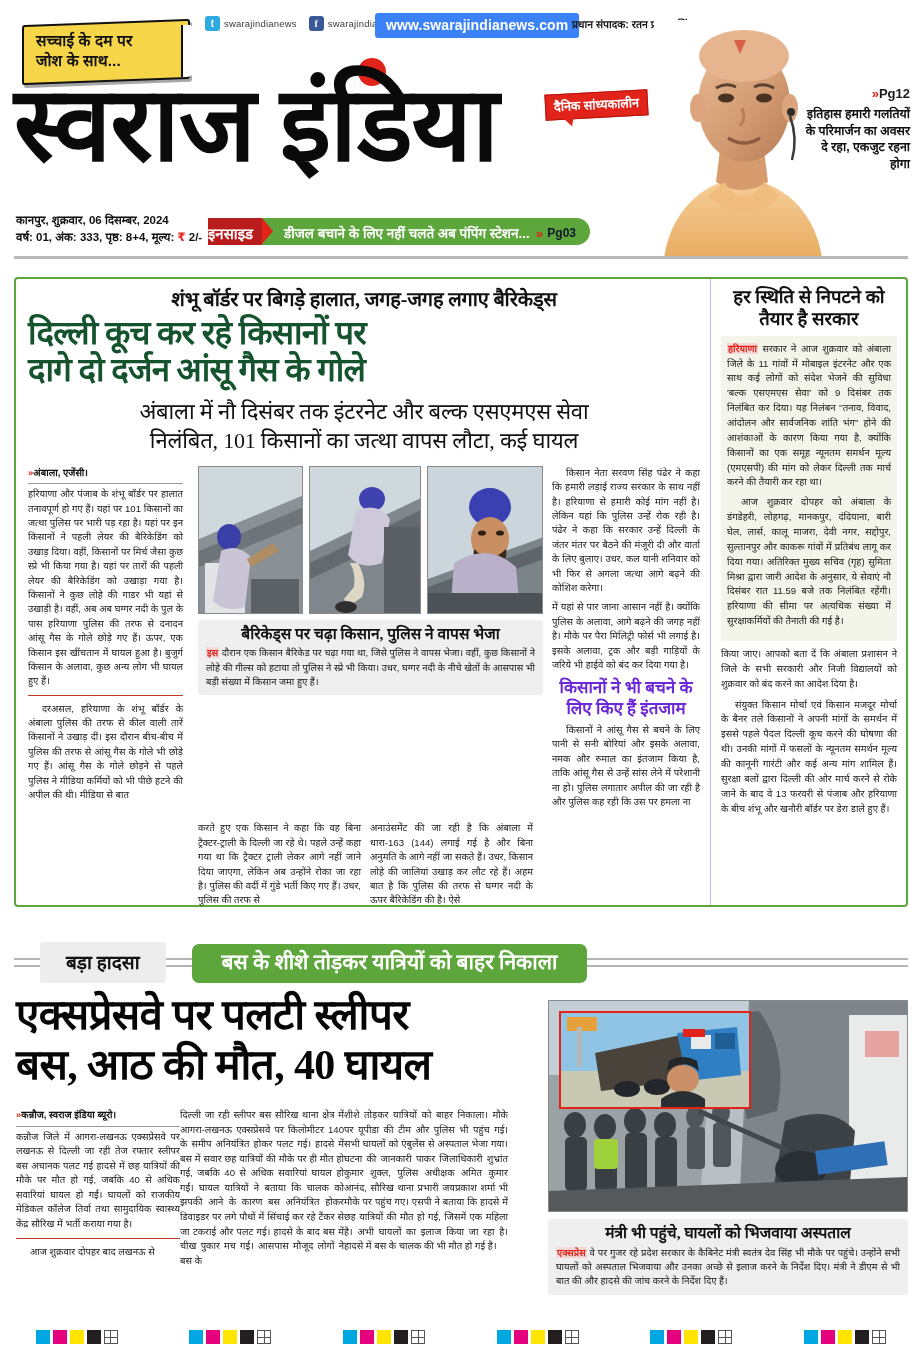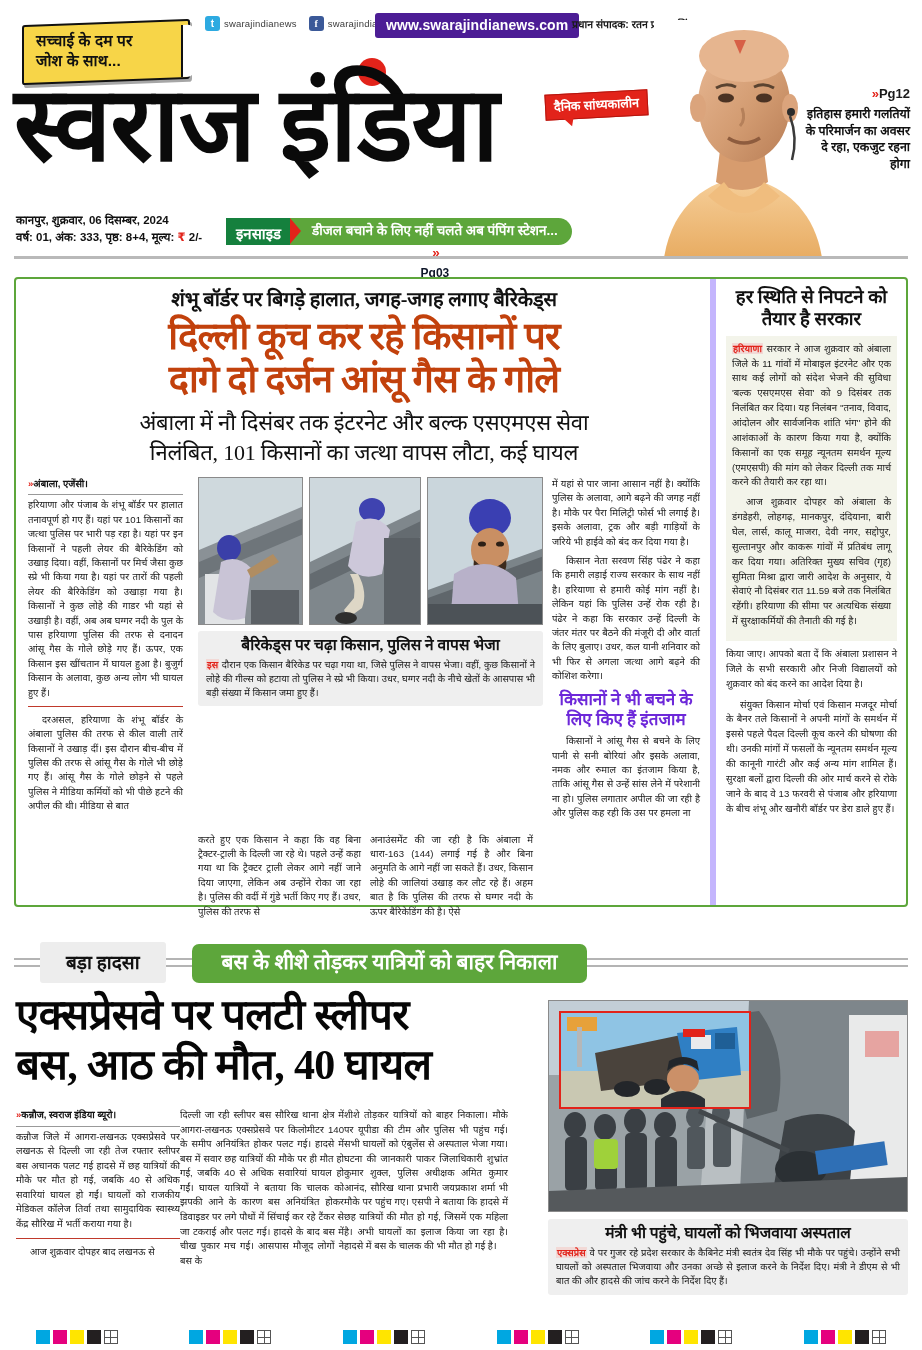--- a/index.html
+++ b/index.html
@@ -44,21 +44,21 @@
     width: 15px; height: 15px; border-radius: 3px;
     display:flex; align-items:center; justify-content:center;
     color:#fff; font-size:10px; font-weight:700; line-height:1;
   }
   .soc-badge.tw { background:#2daae1; }
   .soc-badge.fb { background:#3b5998; font-family:"Liberation Serif",serif; }
   .soc-label { font-size: 9.5px; color:#3c3c3c; letter-spacing:.2px; }
 
   .site-url {
     position: absolute; left: 375px; top: 13px;
-    background:#4c1d95; color:#fff;
+    background:#3b82f6; color:#fff;
     padding: 4px 11px 5px; border-radius: 3px;
     font-size: 14px; font-weight: 700; letter-spacing:.1px;
   }
 
   .editor-line {
     position:absolute; left: 572px; top: 17px;
     font-size: 10.5px; color:#1a1a1a; font-weight:600;
   }
 
   .nameplate {
@@ -102,62 +102,60 @@
     position:absolute; left: 16px; top: 212px;
     font-size: 11.5px; line-height: 1.5; color:#111; font-weight:600;
   }
   .dateline .rupee { color:#e2231a; font-weight:700; }
 
   .inside-strip {
     position:absolute; left: 208px; top: 218px;
     display:flex; align-items:stretch; height: 27px;
   }
   .inside-tag {
-    background:#15803d; color:#fff; font-size:15px; font-weight:700;
-    padding: 3px 9px 0 10px; display:flex; align-items:center;
+    background:#b91c1c; color:#fff; font-size:15px; font-weight:700;
+    padding: 3px 9px 0 0; display:flex; align-items:center;
     position: relative;
-    margin-left: 18px;
   }
   .inside-tag::after{
     content:""; position:absolute; right:-11px; top:0;
     border-top: 13.5px solid transparent; border-bottom: 13.5px solid transparent;
     border-left: 11px solid #e2231a; z-index:2;
   }
   .inside-body {
     background:#5da63b; color:#fff; font-size:13.5px; font-weight:600;
     padding: 3px 14px 0 22px; display:flex; align-items:center; gap:6px;
     border-radius: 0 16px 16px 0;
-    flex-direction: column;
   }
   .inside-body .chev { color:#e2231a; font-weight:700; letter-spacing:-2px; }
   .inside-body .pg { font-size: 12px; font-weight:700; color:#0f172a; }
 
   .rule-thick { position:absolute; left:14px; right:14px; top: 256px; height: 3px; background:#b9b9b9; }
 
   
   .lead-box {
     position:absolute; left: 14px; top: 277px; width: 894px; height: 630px;
     border: 2px solid #5da63b; border-radius: 4px; background:#fff;
   }
   .lead-inner { display:flex; height: 100%; }
   .lead-left { width: 694px; padding: 8px 10px 6px 12px; position:relative; }
   .lead-right {
-    width: 200px; border-left: 6px solid #c4b5fd;
+    width: 200px; border-left: 1px solid #c4b5fd;
     padding: 8px 9px 6px 10px;
   }
 
   .kicker {
     text-align:center; font-size: 20px; font-weight:700; color:#111;
     font-family:"Liberation Serif","DejaVu Serif",serif;
     letter-spacing: -.2px; line-height:1.2;
   }
   .lead-head {
     font-family:"Liberation Serif","DejaVu Serif",serif;
-    font-weight:700; font-size: 38px; line-height: 1.12;
-    text-align:center; color:#c2410c; margin-top: 4px; letter-spacing:-.8px;
+    font-weight:700; font-size: 33px; line-height: 1.12;
+    text-align:left; color:#14532d; margin-top: 4px; letter-spacing:-.8px;
   }
   .lead-sub {
     font-family:"Liberation Serif","DejaVu Serif",serif;
     font-size: 22px; line-height:1.34; font-weight:400;
     text-align:center; color:#111; margin-top: 8px; letter-spacing:-.2px;
   }
 
   .lead-cols { display:flex; gap: 15px; margin-top: 10px; }
   .col { font-size: 9.6px; line-height: 1.5; color:#1b1b1b; text-align: justify; }
   .col-1 { width: 171px; }
@@ -437,22 +435,22 @@
 
                 <div class="cap-box">
                   <div class="cap-title">बैरिकेड्स पर चढ़ा किसान, पुलिस ने वापस भेजा</div>
                   <div class="cap-text">
                     <span class="dropcap-red">इस</span><span> दौरान एक किसान बैरिकेड पर चढ़ा गया था, जिसे पुलिस ने वापस भेजा। वहीं, कुछ किसानों ने लोहे की गील्स को हटाया तो पुलिस ने स्प्रे भी किया। उधर, घग्गर नदी के नीचे खेतों के आसपास भी बड़ी संख्या में किसान जमा हुए हैं।</span>
                   </div>
                 </div>
               </div>
 
               <div class="col" style="width:148px;">
+                <div class="para ind">किसान नेता सरवण सिंह पंढेर ने कहा कि हमारी लड़ाई राज्य सरकार के साथ नहीं है। हरियाणा से हमारी कोई मांग नहीं है। लेकिन यहां कि पुलिस उन्हें रोक रही है। पंढेर ने कहा कि सरकार उन्हें दिल्ली के जंतर मंतर पर बैठने की मंजूरी दी और वार्ता के लिए बुलाए। उधर, कल यानी शनिवार को भी फिर से अगला जत्था आगे बढ़ने की कोशिश करेगा।</div>
                 <div class="para">में यहां से पार जाना आसान नहीं है। क्योंकि पुलिस के अलावा, आगे बढ़ने की जगह नहीं है। मौके पर पैरा मिलिट्री फोर्स भी लगाई है। इसके अलावा, ट्रक और बड़ी गाड़ियों के जरिये भी हाईवे को बंद कर दिया गया है।</div>
-                <div class="para ind">किसान नेता सरवण सिंह पंढेर ने कहा कि हमारी लड़ाई राज्य सरकार के साथ नहीं है। हरियाणा से हमारी कोई मांग नहीं है। लेकिन यहां कि पुलिस उन्हें रोक रही है। पंढेर ने कहा कि सरकार उन्हें दिल्ली के जंतर मंतर पर बैठने की मंजूरी दी और वार्ता के लिए बुलाए। उधर, कल यानी शनिवार को भी फिर से अगला जत्था आगे बढ़ने की कोशिश करेगा।</div>
                 <div class="mid-head">किसानों ने भी बचने के लिए किए हैं इंतजाम</div>
                 <div class="para ind">किसानों ने आंसू गैस से बचने के लिए पानी से सनी बोरियां और इसके अलावा, नमक और रुमाल का इंतजाम किया है, ताकि आंसू गैस से उन्हें सांस लेने में परेशानी ना हो। पुलिस लगातार अपील की जा रही है और पुलिस कह रही कि उस पर हमला ना</div>
               </div>
             </div>
 
             <div class="sub2-cols">
               <div class="c">करते हुए एक किसान ने कहा कि वह बिना ट्रैक्टर-ट्राली के दिल्ली जा रहे थे। पहले उन्हें कहा गया था कि ट्रैक्टर ट्राली लेकर आगे नहीं जाने दिया जाएगा, लेकिन अब उन्होंने रोका जा रहा है। पुलिस की वर्दी में गुंडे भर्ती किए गए हैं। उधर, पुलिस की तरफ से</div>
               <div class="c">अनाउंसमेंट की जा रही है कि अंबाला में धारा-163 (144) लगाई गई है और बिना अनुमति के आगे नहीं जा सकते हैं। उधर, किसान लोहे की जालियां उखाड़ कर लौट रहे हैं। अहम बात है कि पुलिस की तरफ से घग्गर नदी के ऊपर बैरिकेडिंग की है। ऐसे</div>
             </div>
           </div>

